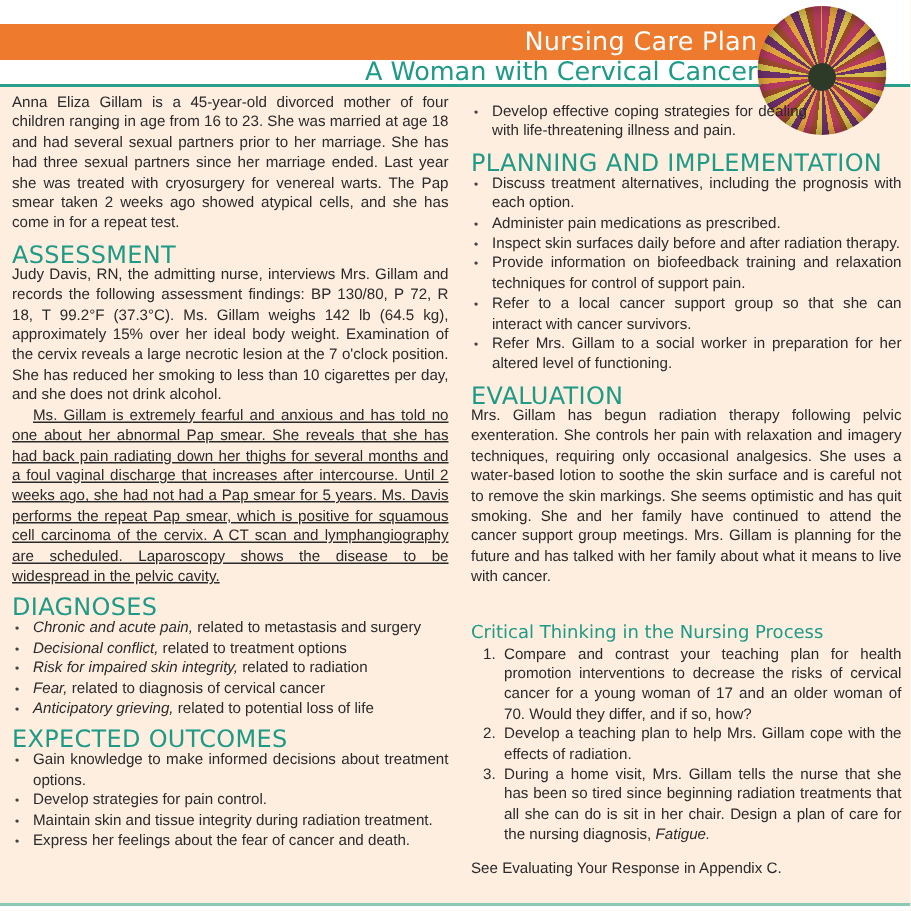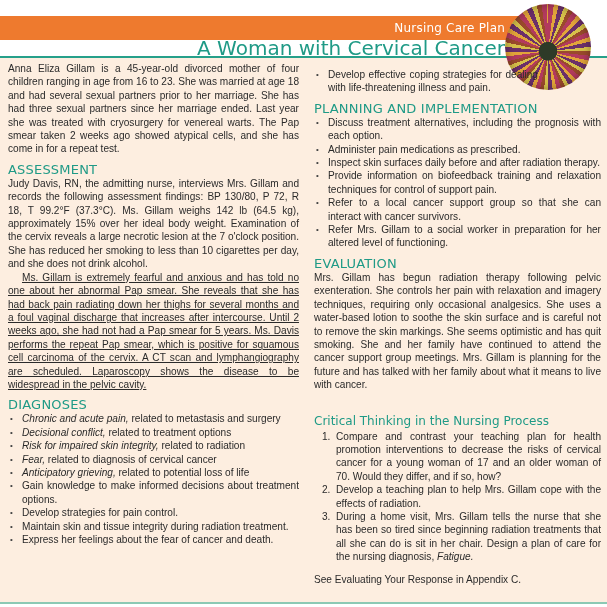--- a/index.html
+++ b/index.html
@@ -8,26 +8,26 @@
       background: #ffffff;
       font-family: "Liberation Sans", "DejaVu Sans", sans-serif;
       color: #2a2a2a;
     }
     .orange-band {
       position: absolute; left: 0; top: 16px; width: 560px; height: 24px;
       background: #ee7a2e;
     }
     .header-title {
       position: absolute; right: 102px; top: 16px; height: 40px; line-height: 24px;
-      color: #ffffff; font-size: 12px; letter-spacing: 0.2px;
+      color: #ffffff; font-size: 17px; letter-spacing: 0.2px;
       font-family: "DejaVu Sans", sans-serif;
     }
     .header-subtitle {
       position: absolute; right: 102px; top: 40px; height: 16px; line-height: 16px;
-      color: #1f9a86; font-size: 20px; font-weight: normal;
+      color: #1f9a86; font-size: 17px; font-weight: normal;
       font-family: "DejaVu Sans", sans-serif;
     }
     .teal-rule-top {
       position: absolute; left: 0; top: 56px; width: 607px; height: 1.5px;
       background: #26a08a;
     }
     .panel {
       position: absolute; left: 0; top: 58px; width: 607px; height: 544px;
       background: #fdeee0;
     }
@@ -44,21 +44,21 @@
       box-shadow: inset 0 0 10px rgba(0,0,0,0.35);
     }
     .col {
       position: absolute; font-size: 10.1px; line-height: 13.4px;
     }
     .col-left { left: 8px; top: 62px; width: 291px; }
     .col-right { left: 314px; top: 68px; width: 287px; }
     p { margin: 0; text-align: justify; }
     p.indent { text-indent: 14px; text-decoration: underline; }
     h2 {
-      margin: 7px 0 0 0; font-size: 13px; font-weight: normal;
+      margin: 7px 0 0 0; font-size: 16px; font-weight: normal;
       color: #1f9a86; letter-spacing: 0.2px; line-height: 14px;
       font-family: "DejaVu Sans", sans-serif;
     }
     h2.ct {
       font-size: 12px; margin-top: 22px; letter-spacing: 0;
     }
     ul { margin: 0; padding: 0; list-style: none; }
     ul li { position: relative; padding-left: 14px; text-align: justify; }
     ul li::before {
       content: "\2022"; position: absolute; left: 2px; top: 0; font-size: 8px; color: #444;
@@ -90,20 +90,21 @@
 
   <h2>DIAGNOSES</h2>
   <ul>
     <li><em>Chronic and acute pain,</em><span> related to metastasis and surgery</span></li>
     <li><em>Decisional conflict,</em><span> related to treatment options</span></li>
     <li><em>Risk for impaired skin integrity,</em><span> related to radiation</span></li>
     <li><em>Fear,</em><span> related to diagnosis of cervical cancer</span></li>
     <li><em>Anticipatory grieving,</em><span> related to potential loss of life</span></li>
   </ul>
 
+  <h2>EXPECTED OUTCOMES</h2>
   <ul>
     <li>Gain knowledge to make informed decisions about treatment options.</li>
     <li>Develop strategies for pain control.</li>
     <li>Maintain skin and tissue integrity during radiation treatment.</li>
     <li>Express her feelings about the fear of cancer and death.</li>
   </ul>
 </div>
 
 <div class="col col-right">
   <ul>

